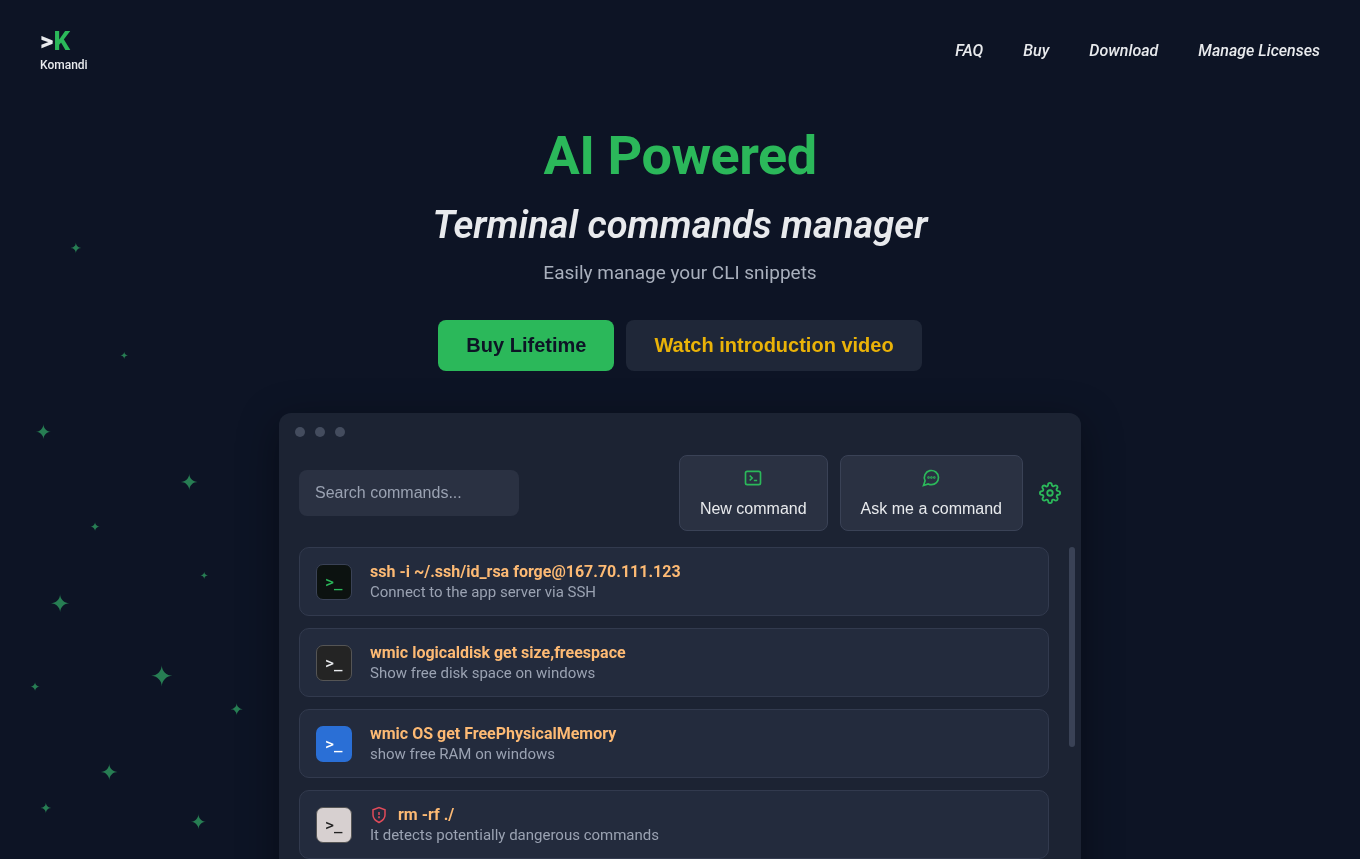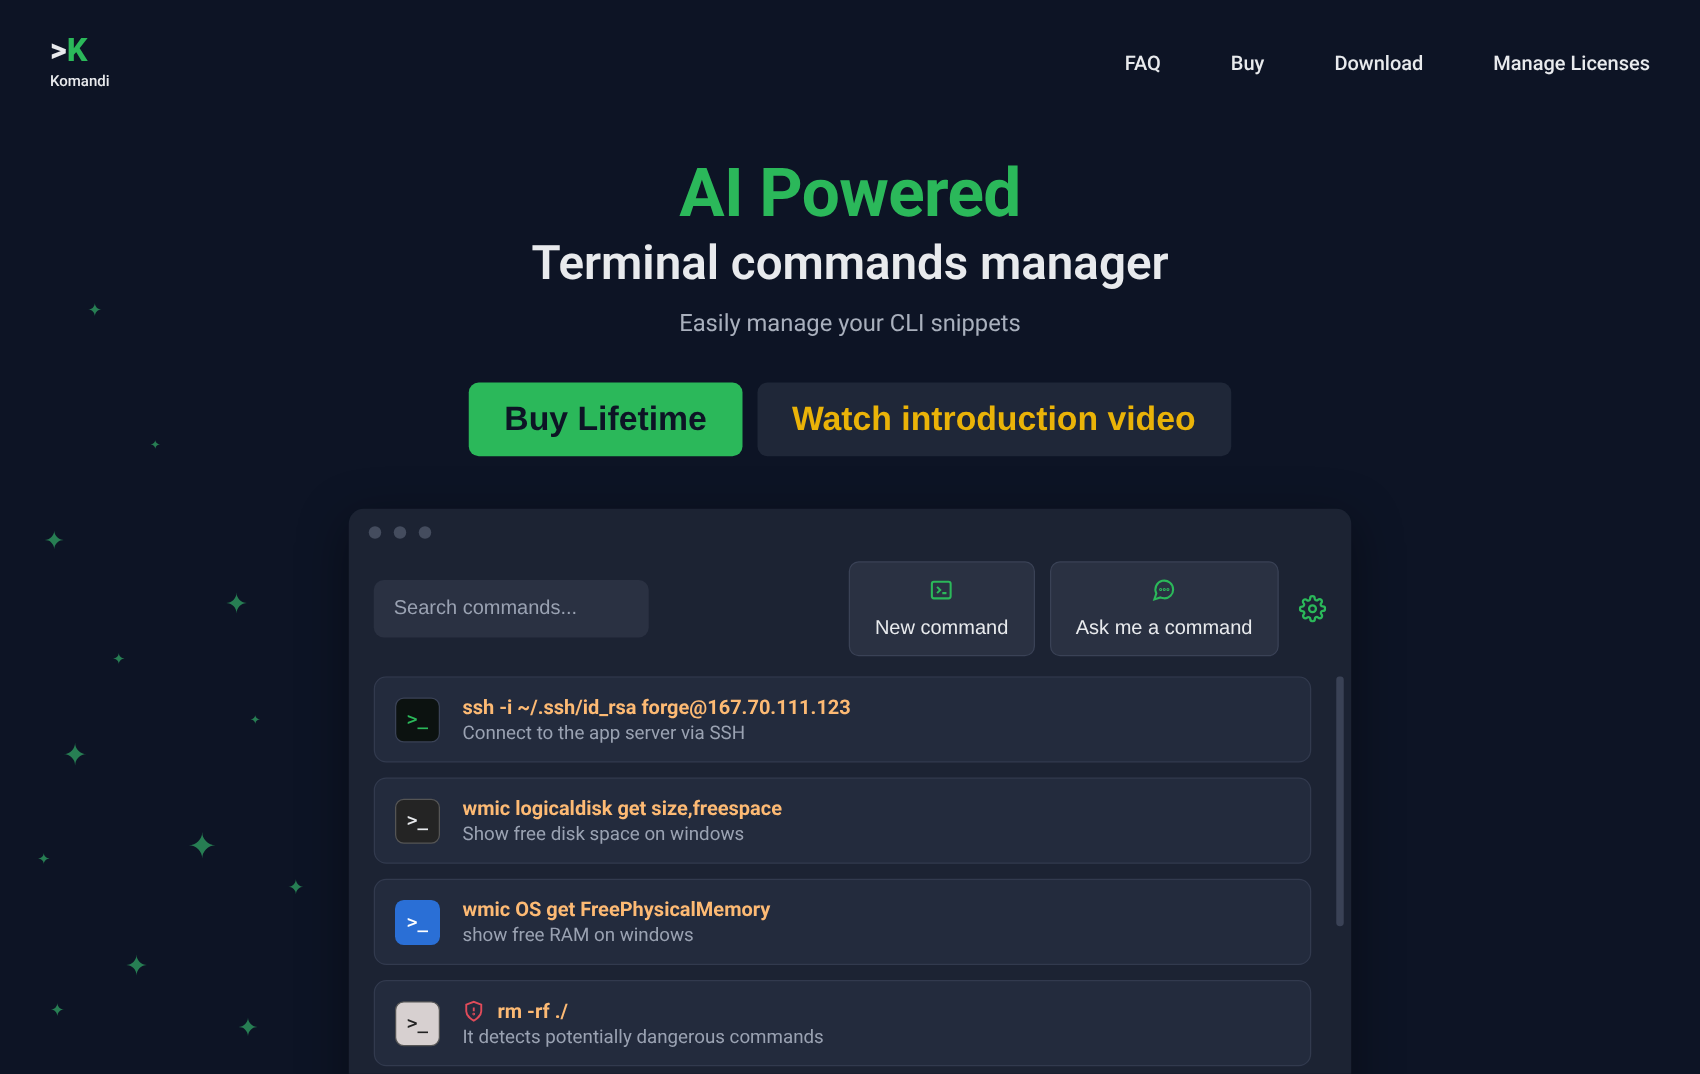--- a/index.html
+++ b/index.html
@@ -29,30 +29,30 @@
     justify-content: space-between;
     align-items: center;
     padding: 20px 40px 0 40px;
     height: 80px;
   }
   .logo { display: flex; flex-direction: column; align-items: flex-start; }
   .logo-top { font-size: 26px; font-weight: 800; line-height: 1; }
   .logo-arrow { color: #e8eaed; }
   .logo-k { color: #2bb85a; }
   .logo-name { font-size: 12px; font-weight: 500; color: #e8eaed; margin-top: 4px; }
-  .nav { display: flex; gap: 56px; }
+  .nav { display: flex; gap: 40px; font-style: italic; }
   .nav a { color: #e8eaed; text-decoration: none; font-size: 16px; font-weight: 500; }
   .hero { text-align: center; margin-top: 44px; }
   .hero h1 { font-size: 54px; font-weight: 700; color: #2bb85a; letter-spacing: -0.5px; }
-  .hero h2 { font-size: 38px; font-weight: 600; color: #e8eaed; margin-top: 2px; }
+  .hero h2 { font-size: 38px; font-weight: 600; color: #e8eaed; margin-top: 16px; font-style: italic; }
   .hero p  { font-size: 19px; color: #a9b0bd; margin-top: 14px; }
   .cta { display: flex; justify-content: center; gap: 12px; margin-top: 36px; }
   .btn {
     padding: 14px 28px;
-    font-size: 27px;
+    font-size: 20px;
     font-weight: 600;
     border-radius: 8px;
     border: none;
     cursor: pointer;
   }
   .btn-primary { background: #2bb85a; color: #0d1425; }
   .btn-secondary { background: #1f2738; color: #eab308; }
   .app {
     width: 802px;
     margin: 42px auto 0;

